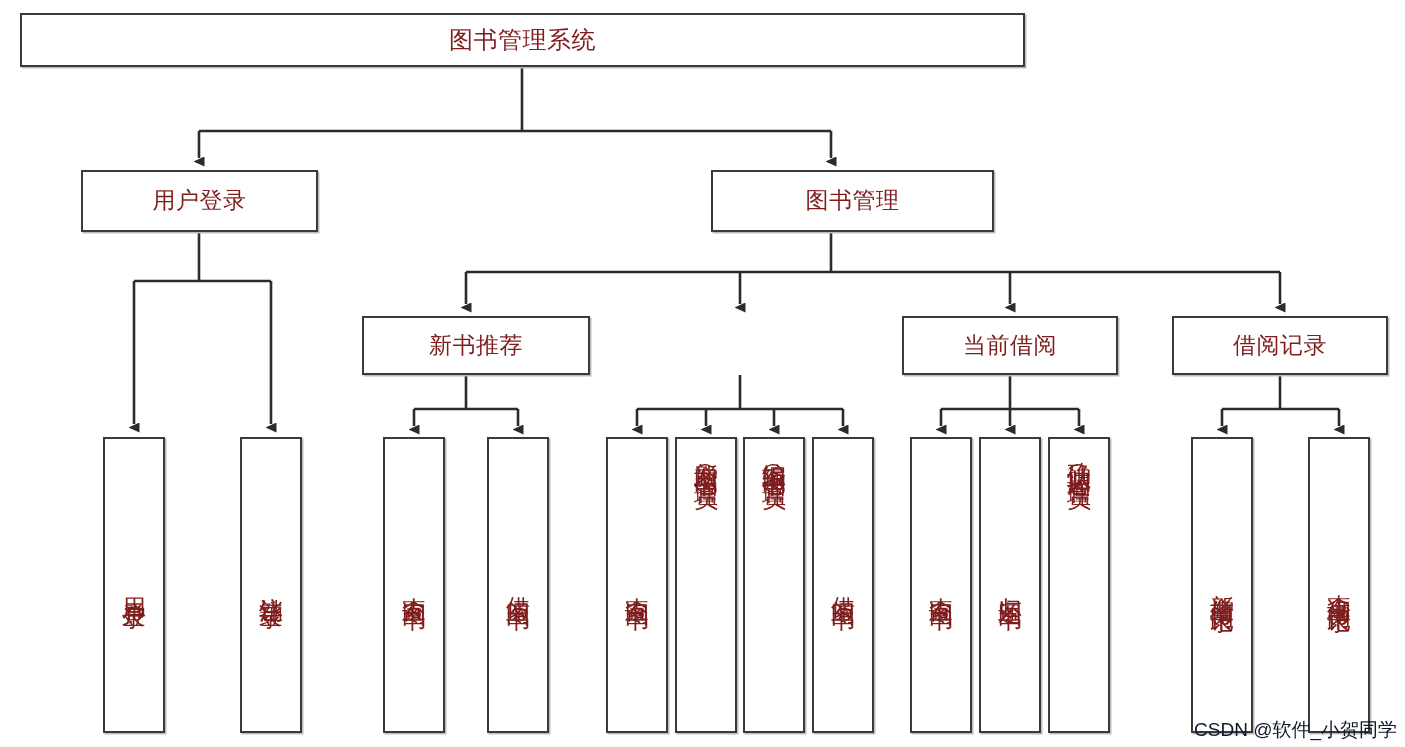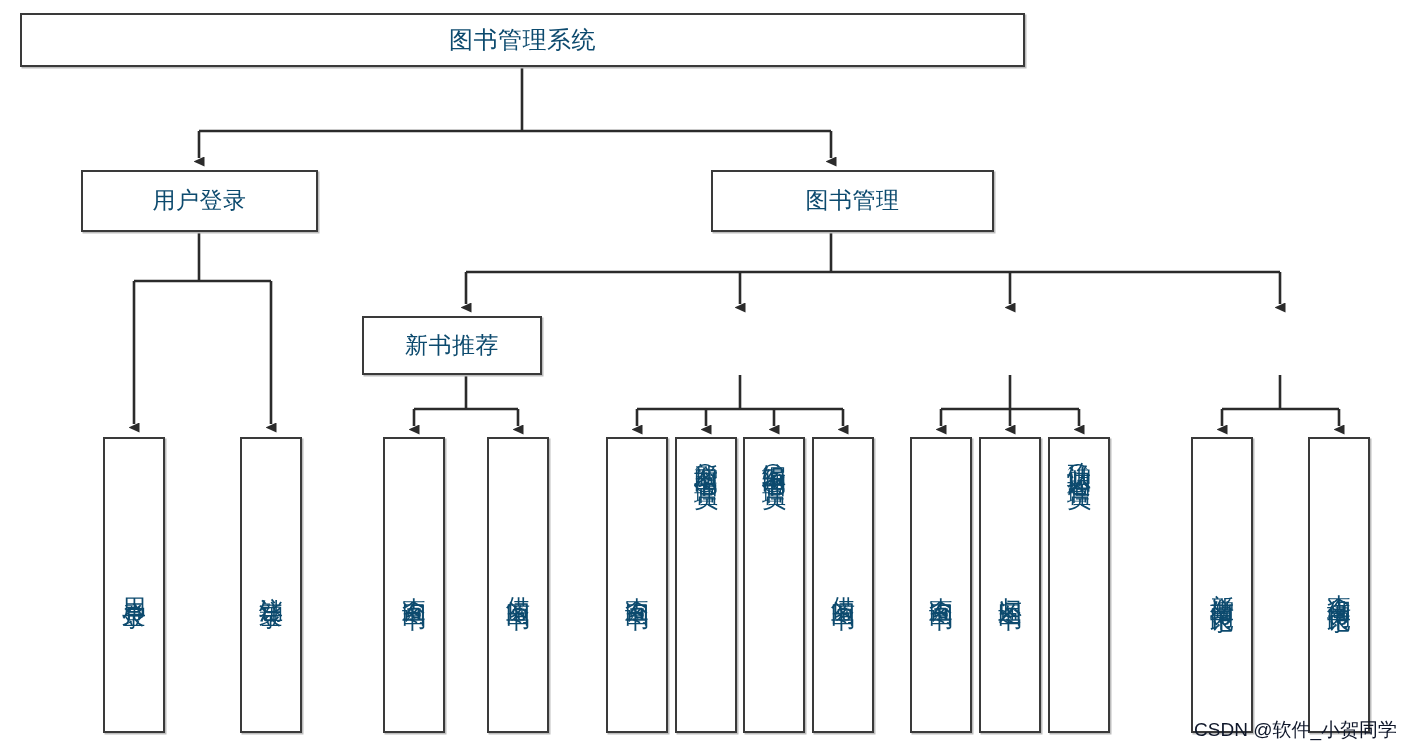--- a/index.html
+++ b/index.html
@@ -22,21 +22,21 @@
     display:flex;
     align-items:center;
     justify-content:center;
     color:#1c1c1c;
     z-index:3;
   }
   .node .lbl{
     display:block;
     line-height:1.12;
     letter-spacing:0.5px;
-    color:#0c4a6e;
+    color:#7f1d1d;
     white-space:nowrap;
   }
 
   
   .node.horiz .lbl{font-size:23px;}
   .node.root .lbl{font-size:24px;}
 
   
   .node.vert{
     align-items:flex-start;
@@ -123,22 +123,28 @@
     <span class="lbl">图书管理系统</span>
   </div>
 
   <div class="node horiz" style="left:81px;top:170px;width:237px;height:62px;">
     <span class="lbl">用户登录</span>
   </div>
   <div class="node horiz" style="left:711px;top:170px;width:283px;height:62px;">
     <span class="lbl">图书管理</span>
   </div>
 
-  <div class="node horiz" style="left:362px;top:316px;width:180px;height:59px;">
+  <div class="node horiz" style="left:362px;top:316px;width:228px;height:59px;">
     <span class="lbl">新书推荐</span>
+  </div>
+  <div class="node horiz" style="left:902px;top:316px;width:216px;height:59px;">
+    <span class="lbl">当前借阅</span>
+  </div>
+  <div class="node horiz" style="left:1172px;top:316px;width:216px;height:59px;">
+    <span class="lbl">借阅记录</span>
   </div>
 
   <div class="node vert mid" style="left:103px;top:437px;width:62px;height:296px;">
     <span class="lbl">用户登录</span>
   </div>
   <div class="node vert mid" style="left:240px;top:437px;width:62px;height:296px;">
     <span class="lbl">注销登录</span>
   </div>
 
   <div class="node vert mid" style="left:383px;top:437px;width:62px;height:296px;">

